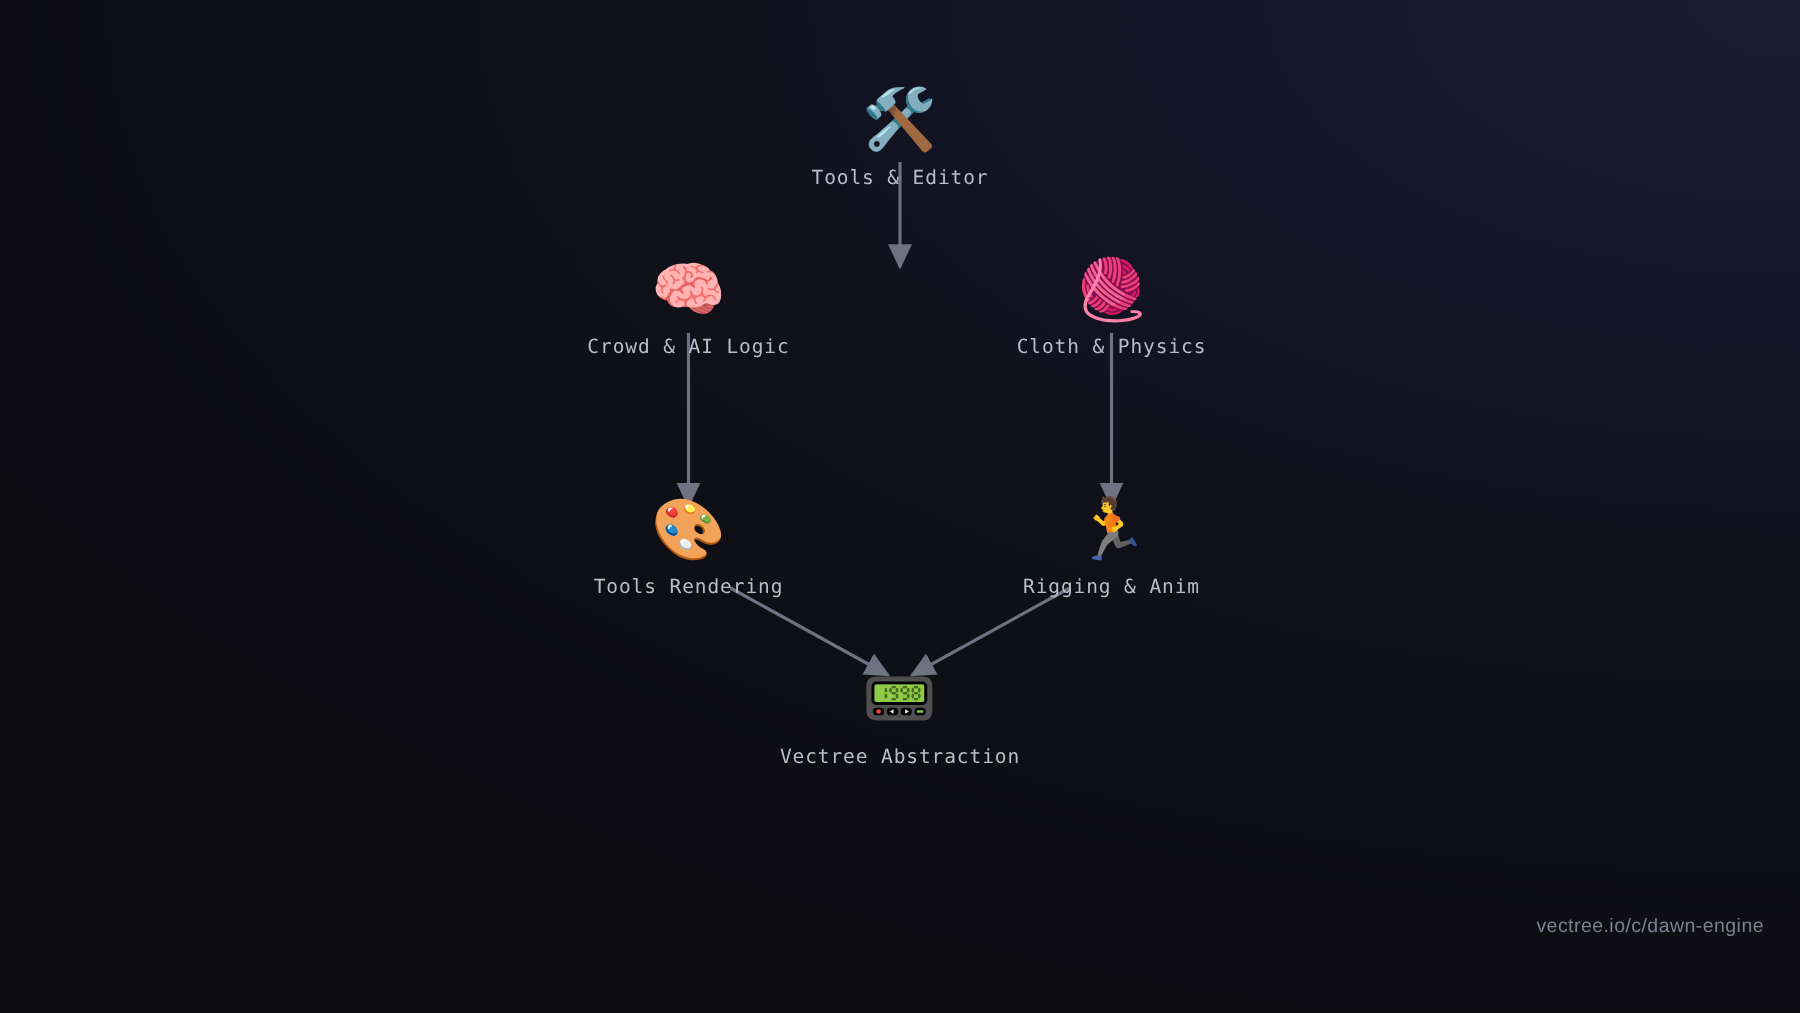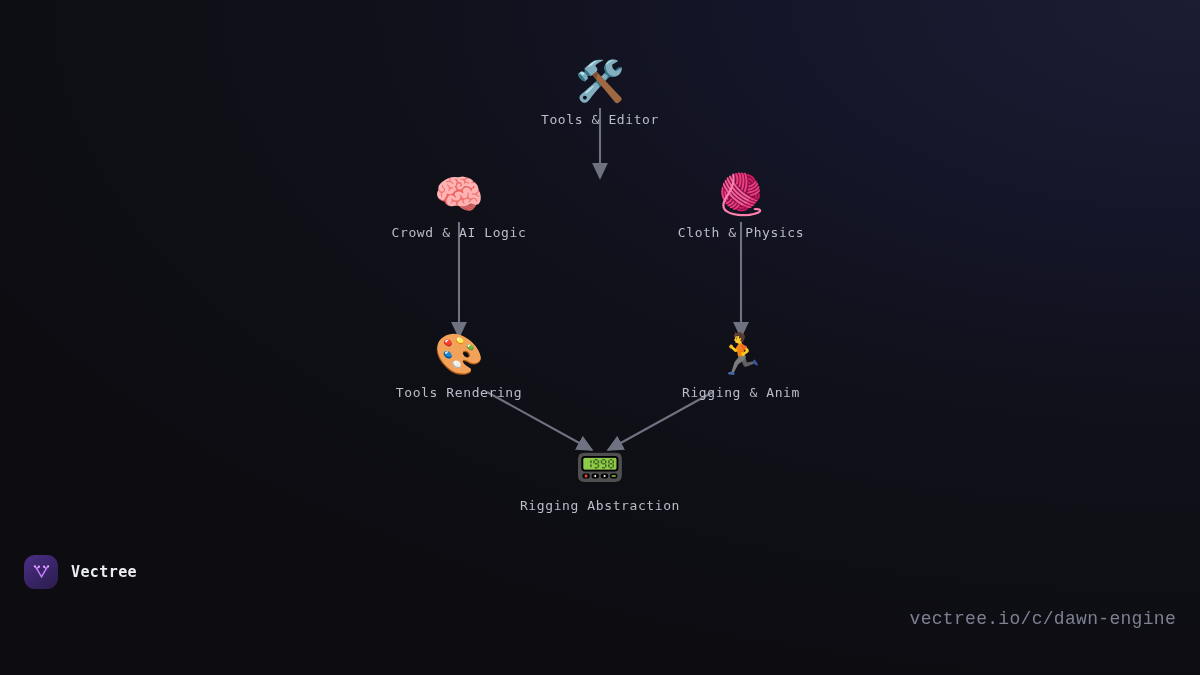--- a/index.html
+++ b/index.html
@@ -122,22 +122,22 @@
     font-weight: bold;
     letter-spacing: 1px;
     color: #ffffff;
     white-space: nowrap;
   }
 
   #footer-url {
     position: absolute;
     right: 24px;
     top: 54px;
-    font-family: Liberation Mono, monospace;
-    font-size: 18px;
+    font-family: Liberation Sans, sans-serif;
+    font-size: 13px;
     letter-spacing: 0.3px;
     color: #7c8090;
     white-space: nowrap;
   }
 </style>
 </head>
 <body>
 
 <div id="stage">
 
@@ -172,44 +172,24 @@
       <div class="node" style="left: 459px; top: 365px;">
         <span class="node-emoji">🎨</span>
         <div class="node-label">Tools Rendering</div>
       </div>
       <div class="node" style="left: 741px; top: 365px;">
         <span class="node-emoji">🏃</span>
         <div class="node-label">Rigging &amp; Anim</div>
       </div>
       <div class="node" style="left: 600px; top: 478px;">
         <span class="node-emoji">📟</span>
-        <div class="node-label">Rigging Abstraction</div>
+        <div class="node-label">Vectree Abstraction</div>
       </div>
     </div>
 
   <div id="footer">
 
-    <div id="brand-row">
-      <div id="brand-logo">
-        <svg width="21" height="21" viewBox="0 0 24 24" aria-hidden="true">
-          <g stroke="#c77dff" stroke-width="1.7" stroke-linecap="round" fill="none">
-            <path d="M6.5 7.5 L12 17 L17.5 7.5"></path>
-            <path d="M6.5 7.5 L4.6 5.2"></path>
-            <path d="M6.5 7.5 L8.8 5.6"></path>
-            <path d="M17.5 7.5 L19.4 5.2"></path>
-            <path d="M17.5 7.5 L15.2 5.6"></path>
-          </g>
-          <g fill="#e0a9ff">
-            <circle cx="4.4" cy="4.9" r="1.25"></circle>
-            <circle cx="9.1" cy="5.3" r="1.25"></circle>
-            <circle cx="19.6" cy="4.9" r="1.25"></circle>
-            <circle cx="14.9" cy="5.3" r="1.25"></circle>
-          </g>
-        </svg>
-      </div>
-      <span id="brand-name">Vectree</span>
-    </div>
 
 
     <div id="footer-url">vectree.io/c/dawn-engine</div>
 
   </div>
 </div>
 
 </body></html>

